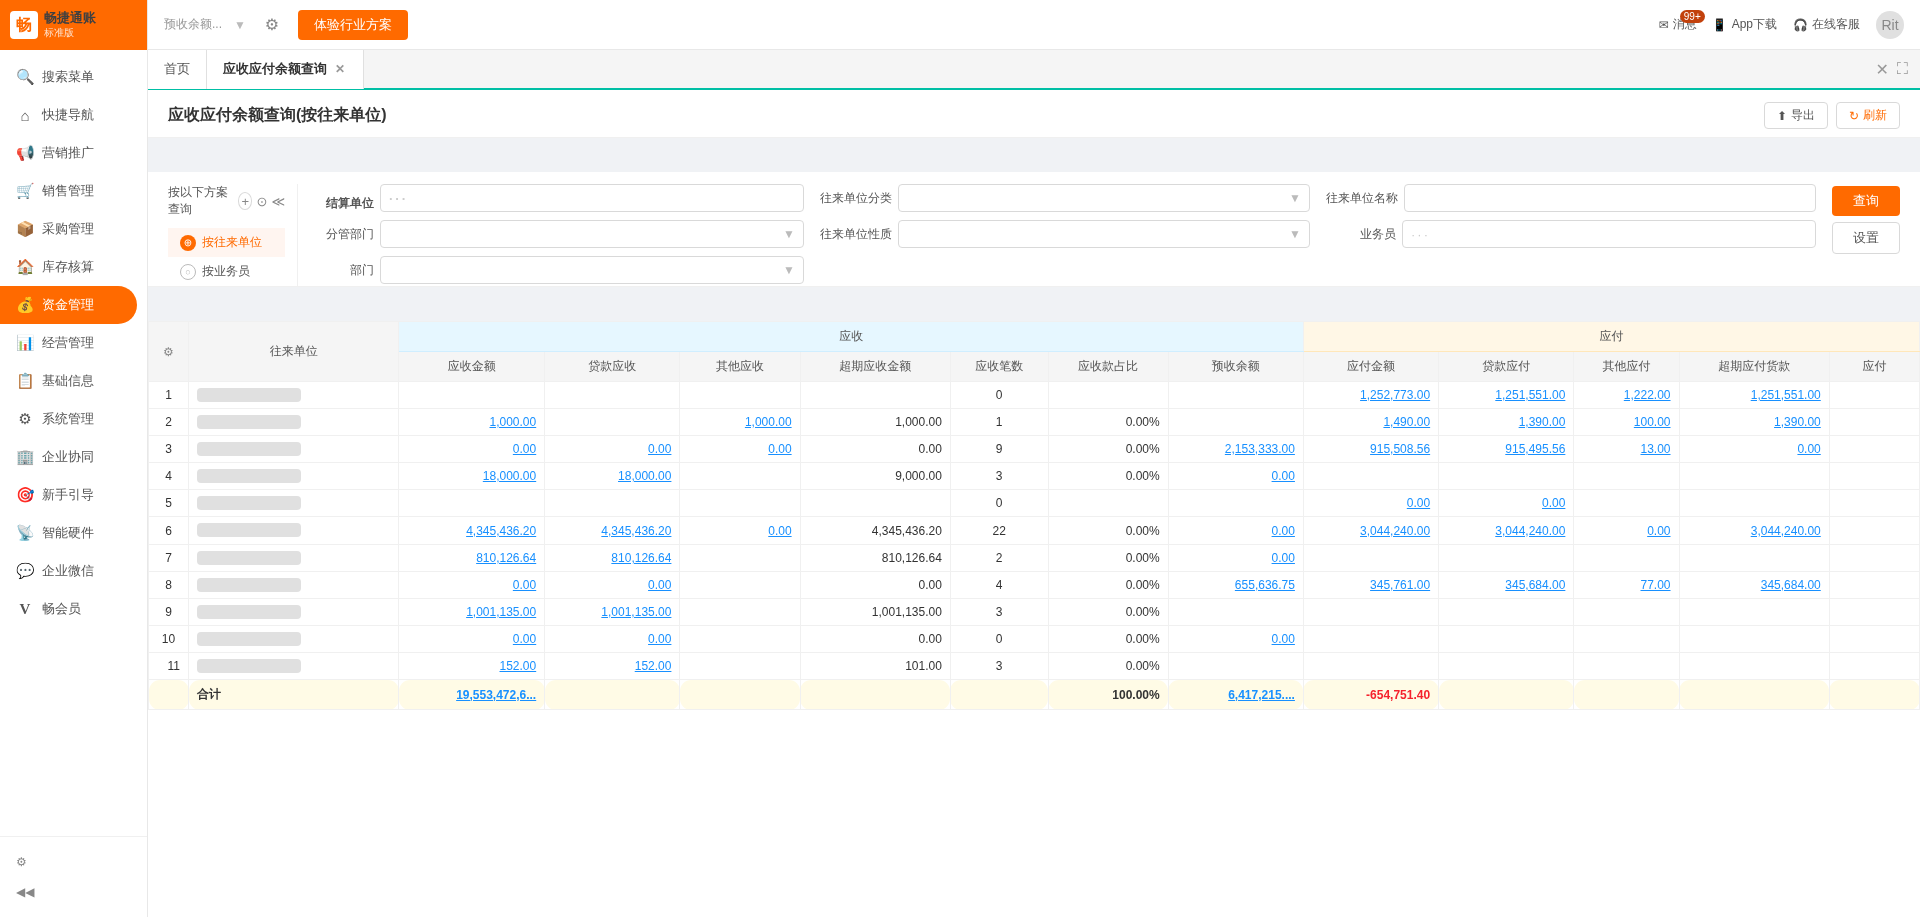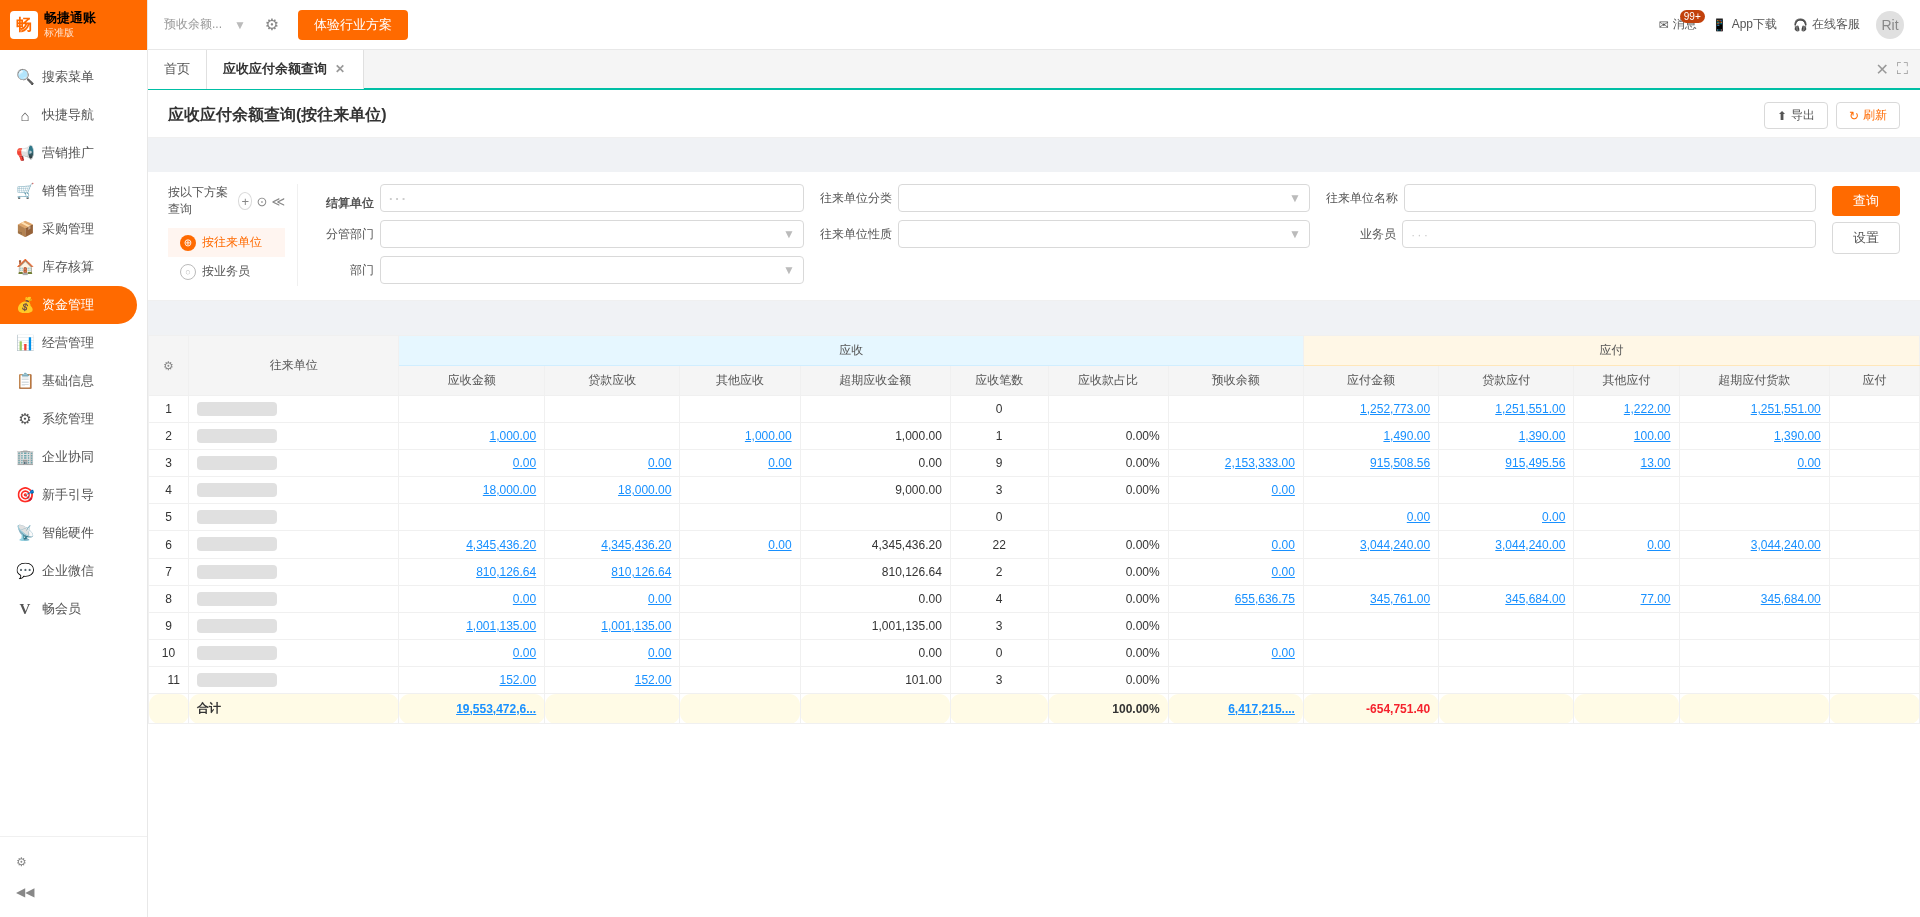--- a/index.html
+++ b/index.html
@@ -9,21 +9,21 @@
     .sidebar {
       position: fixed; left: 0; top: 0; width: 148px; height: 917px;
       background: #fff; border-right: 1px solid #e8e8e8;
       display: flex; flex-direction: column;
       z-index: 100;
     }
     .sidebar-logo {
       height: 50px; background: #ff6a00; display: flex; align-items: center; padding: 0 10px; gap: 6px;
     }
     .sidebar-logo-icon { width: 28px; height: 28px; background: #fff; border-radius: 4px; display: flex; align-items: center; justify-content: center; font-size: 16px; font-weight: bold; color: #ff6a00; }
-    .sidebar-logo-text { color: #000000; font-size: 13px; font-weight: bold; line-height: 1.2; }
+    .sidebar-logo-text { color: #404040; font-size: 13px; font-weight: bold; line-height: 1.2; }
     .sidebar-logo-sub { color: rgba(255,255,255,0.8); font-size: 10px; }
     .sidebar-nav { flex: 1; overflow-y: auto; padding: 8px 0; }
     .sidebar-item {
       display: flex; align-items: center; padding: 10px 16px; cursor: pointer;
       color: #555; font-size: 13px; gap: 8px;
     }
     .sidebar-item.active { background: #ff6a00; color: #fff; border-radius: 0 20px 20px 0; margin-right: 10px; }
     .sidebar-item .si-icon { font-size: 15px; width: 18px; text-align: center; }
     .sidebar-bottom { padding: 10px 0; border-top: 1px solid #f0f0f0; }
     .sidebar-bottom-item { display: flex; align-items: center; padding: 8px 16px; cursor: pointer; color: #888; font-size: 12px; gap: 8px; }
@@ -105,21 +105,21 @@
       background: #f5f5f5; font-weight: normal; color: #555; text-align: center;
     }
     .data-table thead tr:nth-child(2) th {
       background: #f5f5f5; font-weight: normal; color: #555; text-align: center;
     }
     .data-table td { text-align: right; color: #333; }
     .data-table td.text-left { text-align: left; }
     .data-table a { color: #1890ff; text-decoration: underline; }
     .data-table tfoot tr { background: #fffbe6; }
     .data-table tfoot td { font-weight: bold; border-radius: 11px; }
-    .td-blurred { color: transparent; background: #e0e0e0; border-radius: 4px; user-select: none; display: inline-block; width: 80px; height: 14px; }
+    .td-blurred { color: transparent; background: #e0e0e0; border-radius: 4px; user-select: none; display: inline-block; width: 104px; height: 14px; }
     .settings-icon { color: #888; cursor: pointer; }
 
     
     ::-webkit-scrollbar { width: 6px; height: 6px; }
     ::-webkit-scrollbar-track { background: #f1f1f1; }
     ::-webkit-scrollbar-thumb { background: #ccc; border-radius: 3px; }
 
     .content-area {
       display: flex; flex-direction: column; flex: 1; overflow: hidden;
       position: relative;
@@ -338,21 +338,21 @@
               </div>
             </div>
 
             <div style="display:flex;align-items:center;gap:6px;">
               <span style="color:#555;font-size:12px;min-width:70px;text-align:right;">业务员</span>
               <div style="flex:1;height:28px;border:1px solid #d9d9d9;border-radius:4px;padding:0 8px;display:flex;align-items:center;background:#fff;cursor:pointer;">
                 <span style="color:#ccc;letter-spacing:2px;font-size:13px;">···</span>
               </div>
             </div>
           </div>
-          <div style="display:grid;grid-template-columns:1fr 1fr 1fr;gap:10px 16px;margin-bottom:16px;">
+          <div style="display:grid;grid-template-columns:1fr 1fr 1fr;gap:10px 16px;margin-bottom:2px;">
 
             <div style="display:flex;align-items:center;gap:6px;">
               <span style="color:#555;font-size:12px;min-width:60px;text-align:right;">部门</span>
               <div style="flex:1;height:28px;border:1px solid #d9d9d9;border-radius:4px;padding:0 8px;display:flex;align-items:center;justify-content:space-between;background:#fff;cursor:pointer;">
                 <span></span>
                 <span style="color:#bbb;">▼</span>
               </div>
             </div>
           </div>
         </div>

